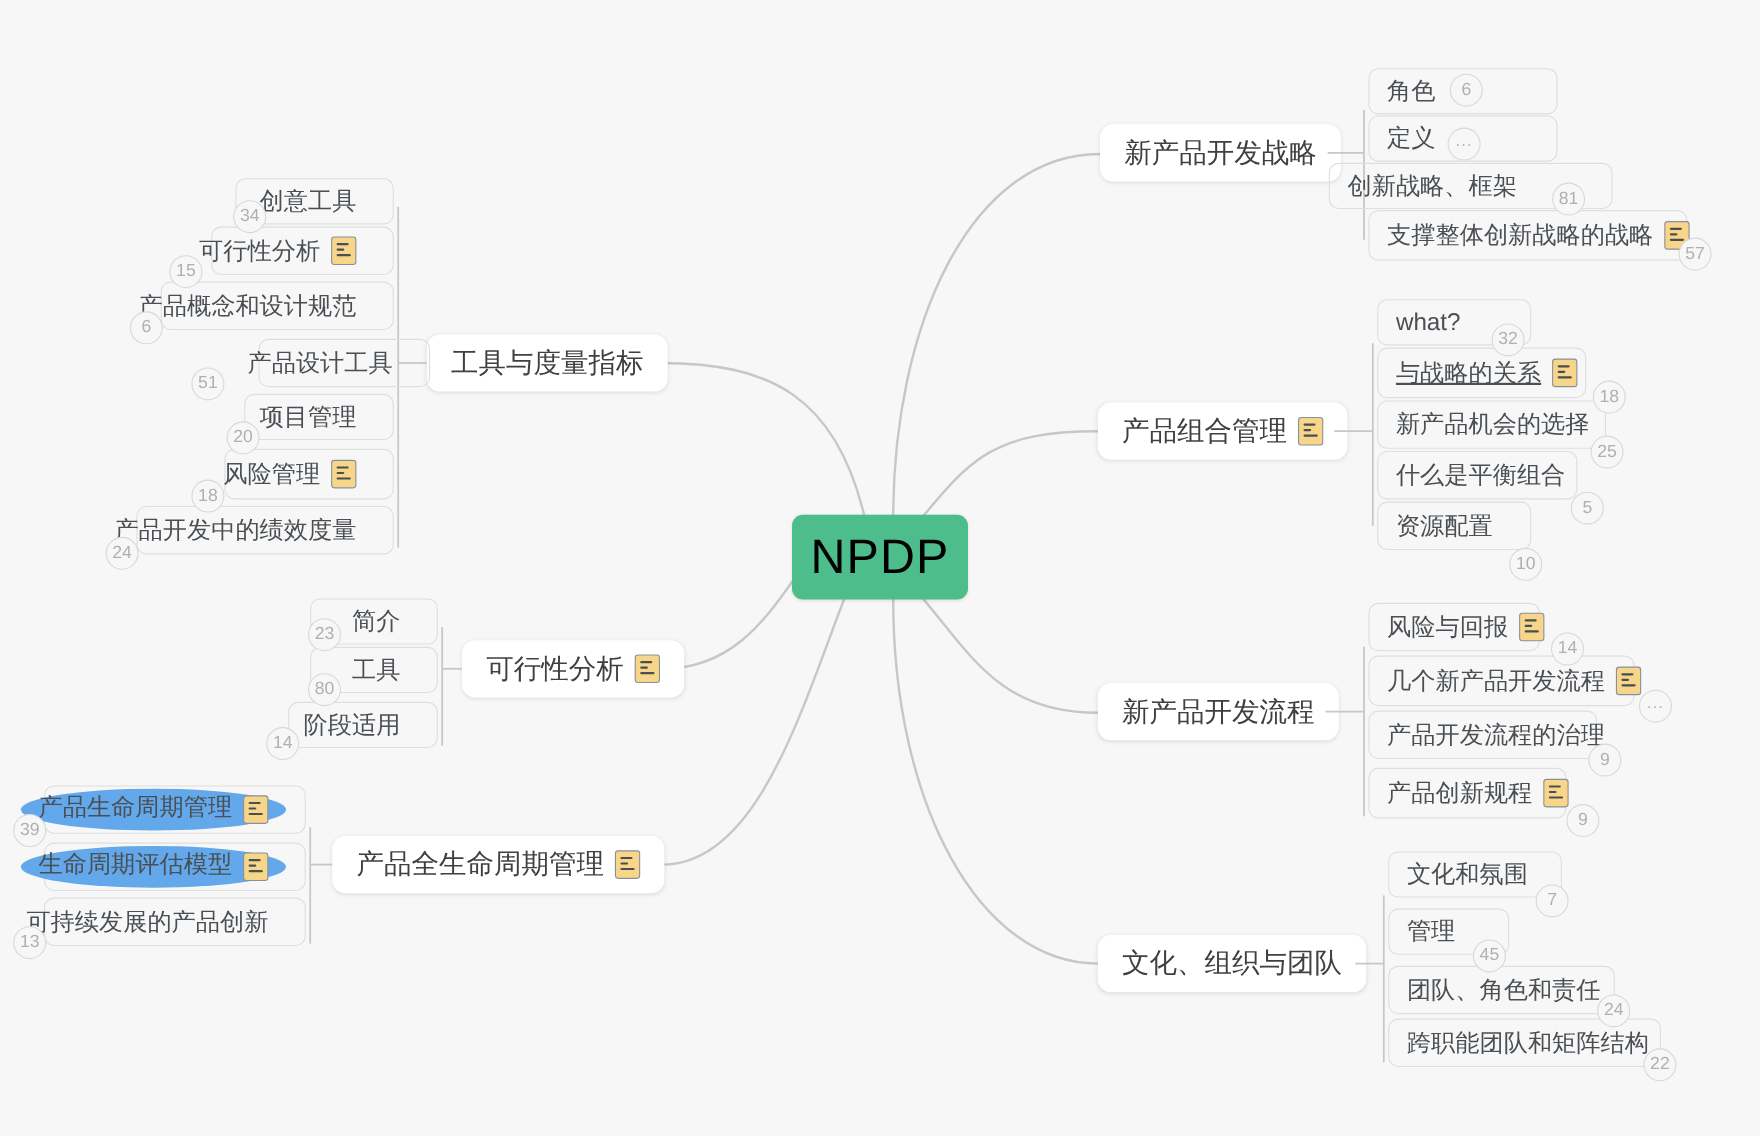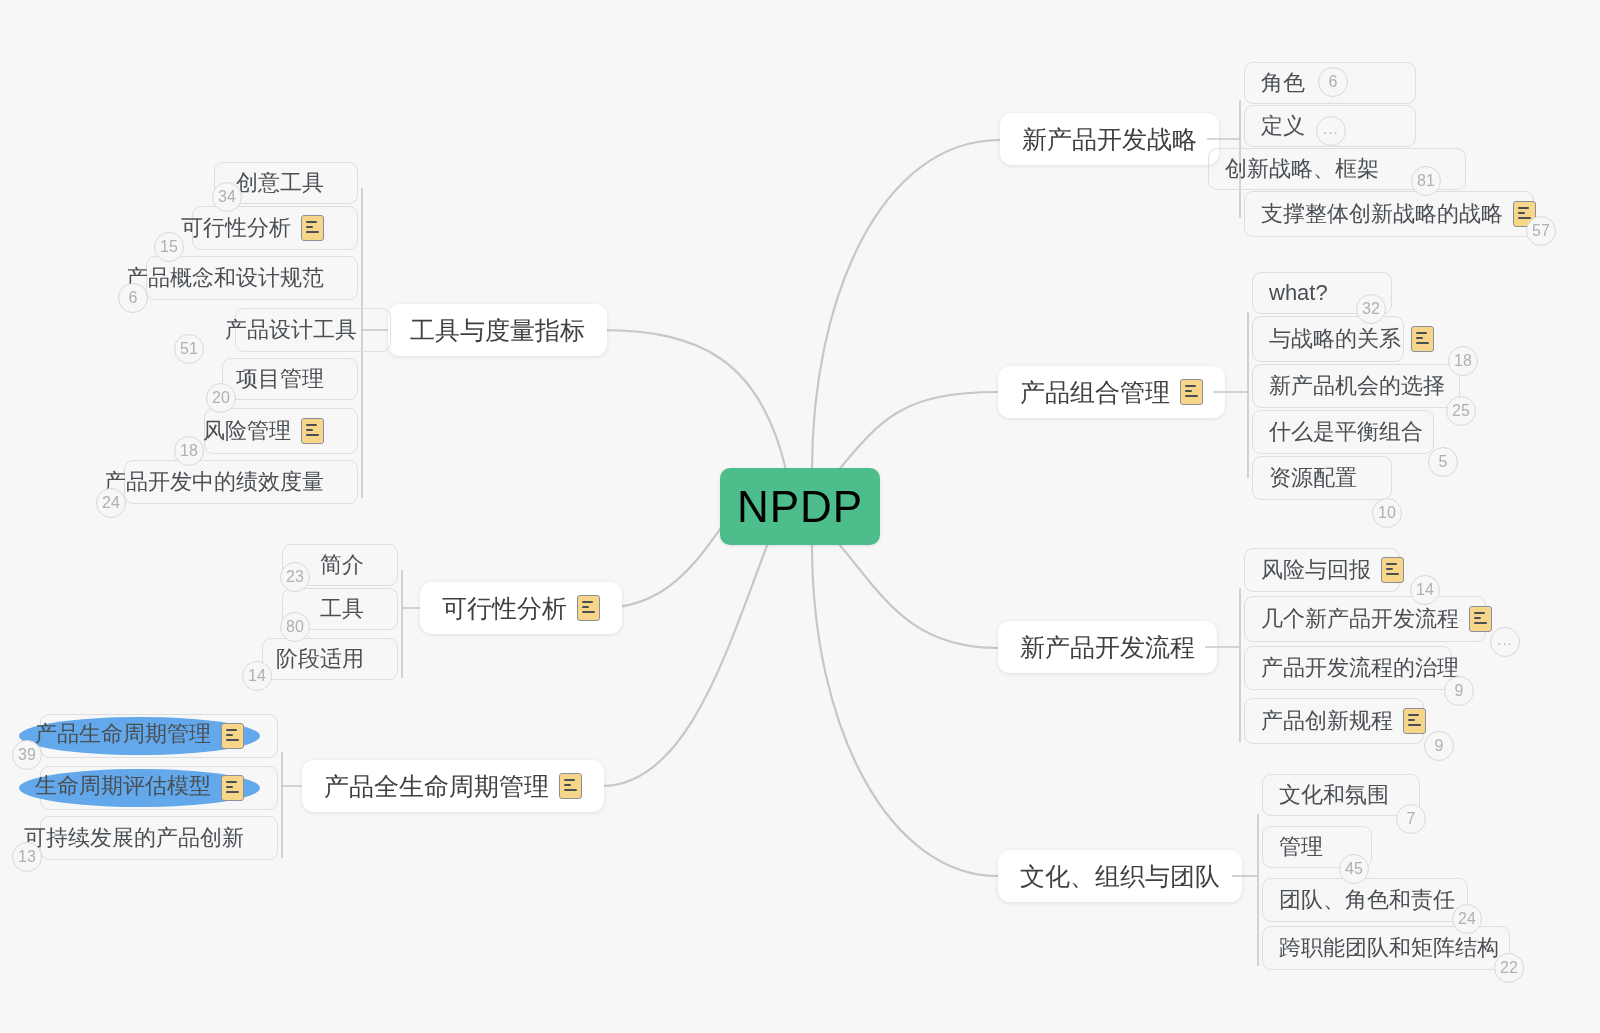--- a/index.html
+++ b/index.html
@@ -173,21 +173,21 @@
     <g fill="none" stroke="#c7c7c7" stroke-width="1.6">
       <path d="M1213 392 H1248"></path>
       <path d="M1248 312 V478"></path>
     </g>
   </svg>
   <div class="leaf right" style="left:1252px;top:272px;height:42px;width:140px;">
     <span class="txt">what?</span>
   </div>
   <div class="badge" style="left:1356px;top:294px;">32</div>
 
-  <div class="leaf right" style="left:1252px;top:316px;height:46px;width:152px;">
+  <div class="leaf right" style="left:1252px;top:316px;height:46px;width:190px;text-decoration:underline;">
     <span class="txt">与战略的关系</span>
     <span class="note-icon">
         <i></i>
         <i></i>
         <i></i>
       </span>
   </div>
   <div class="badge" style="left:1448px;top:346px;">18</div>
 
   <div class="leaf right" style="left:1252px;top:364px;height:44px;width:208px;">

